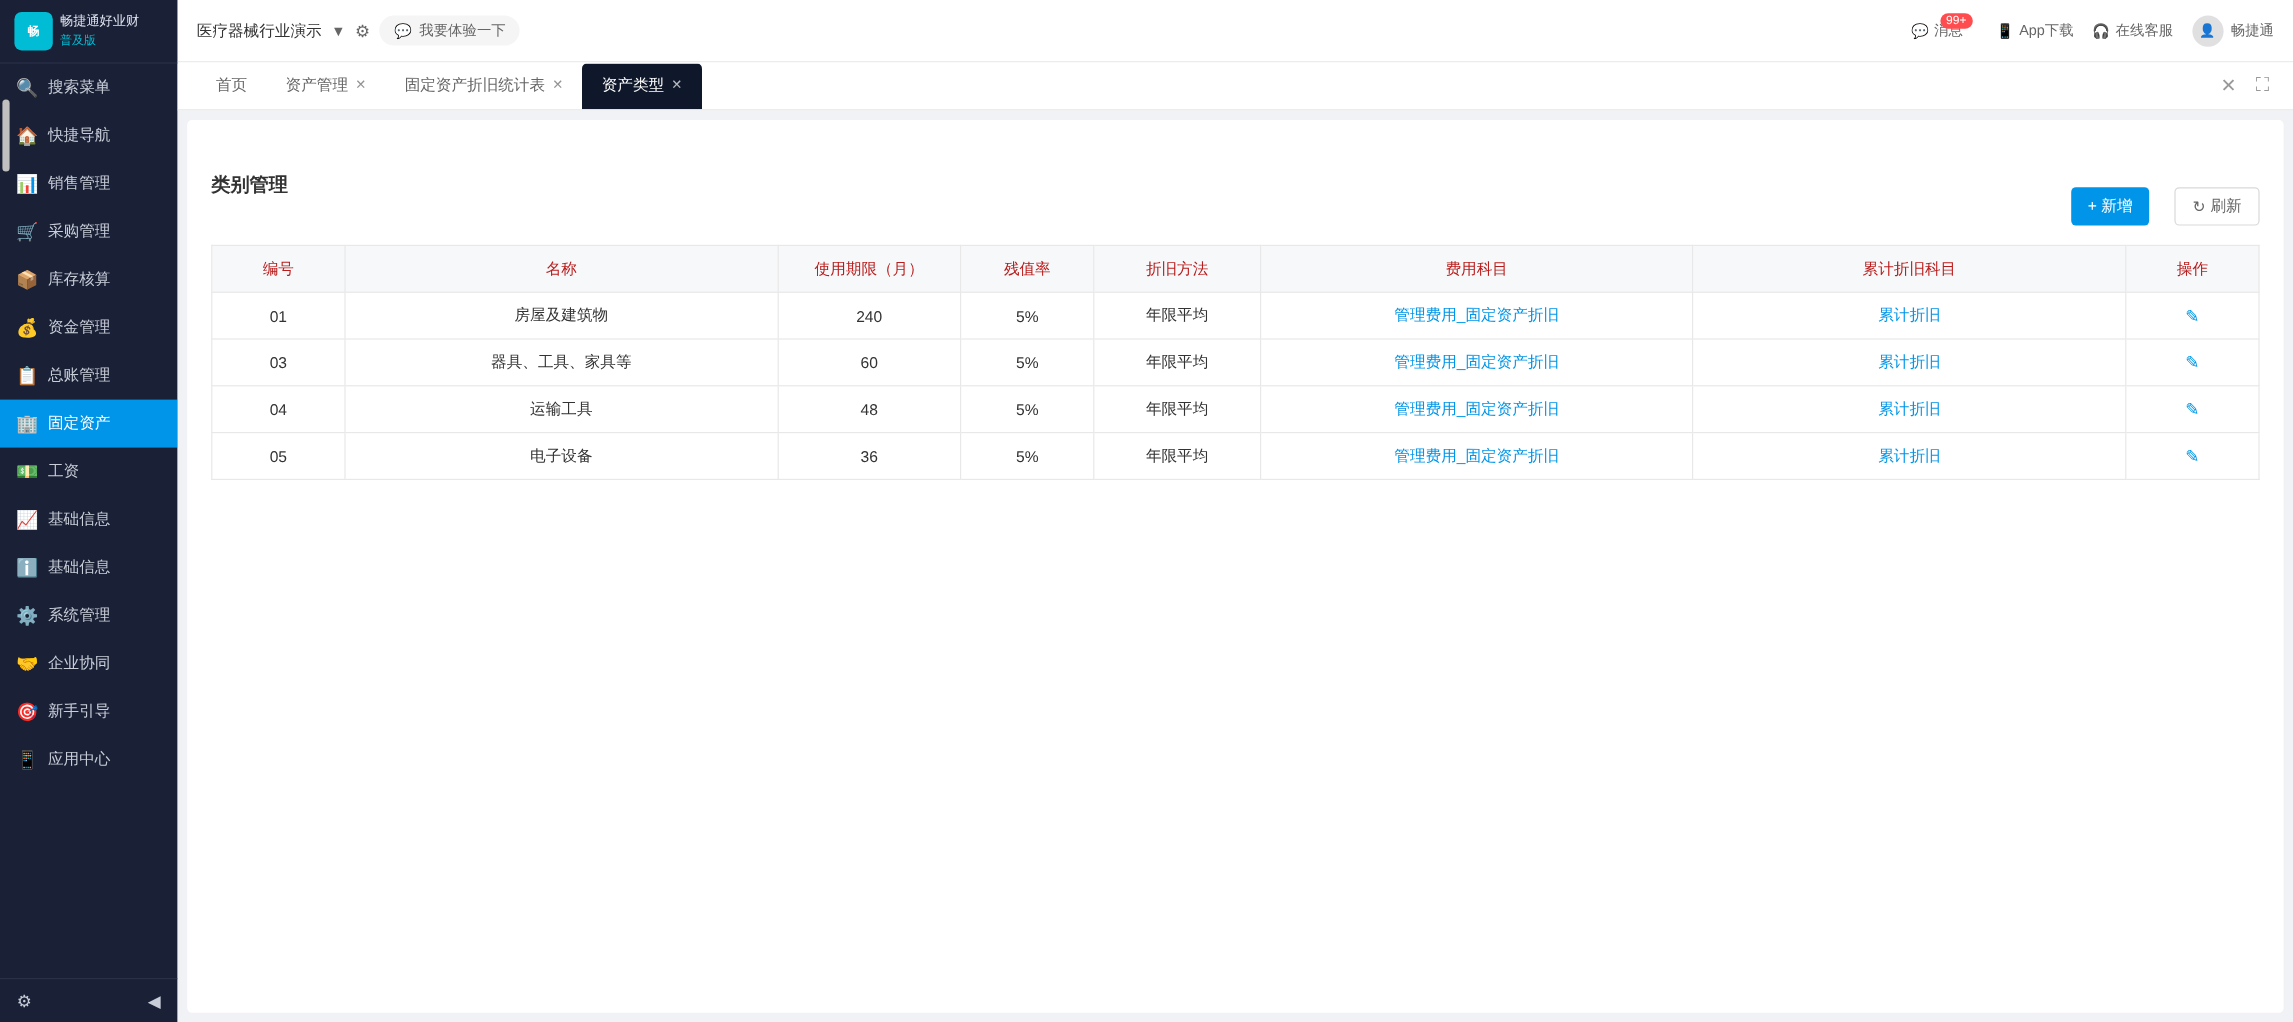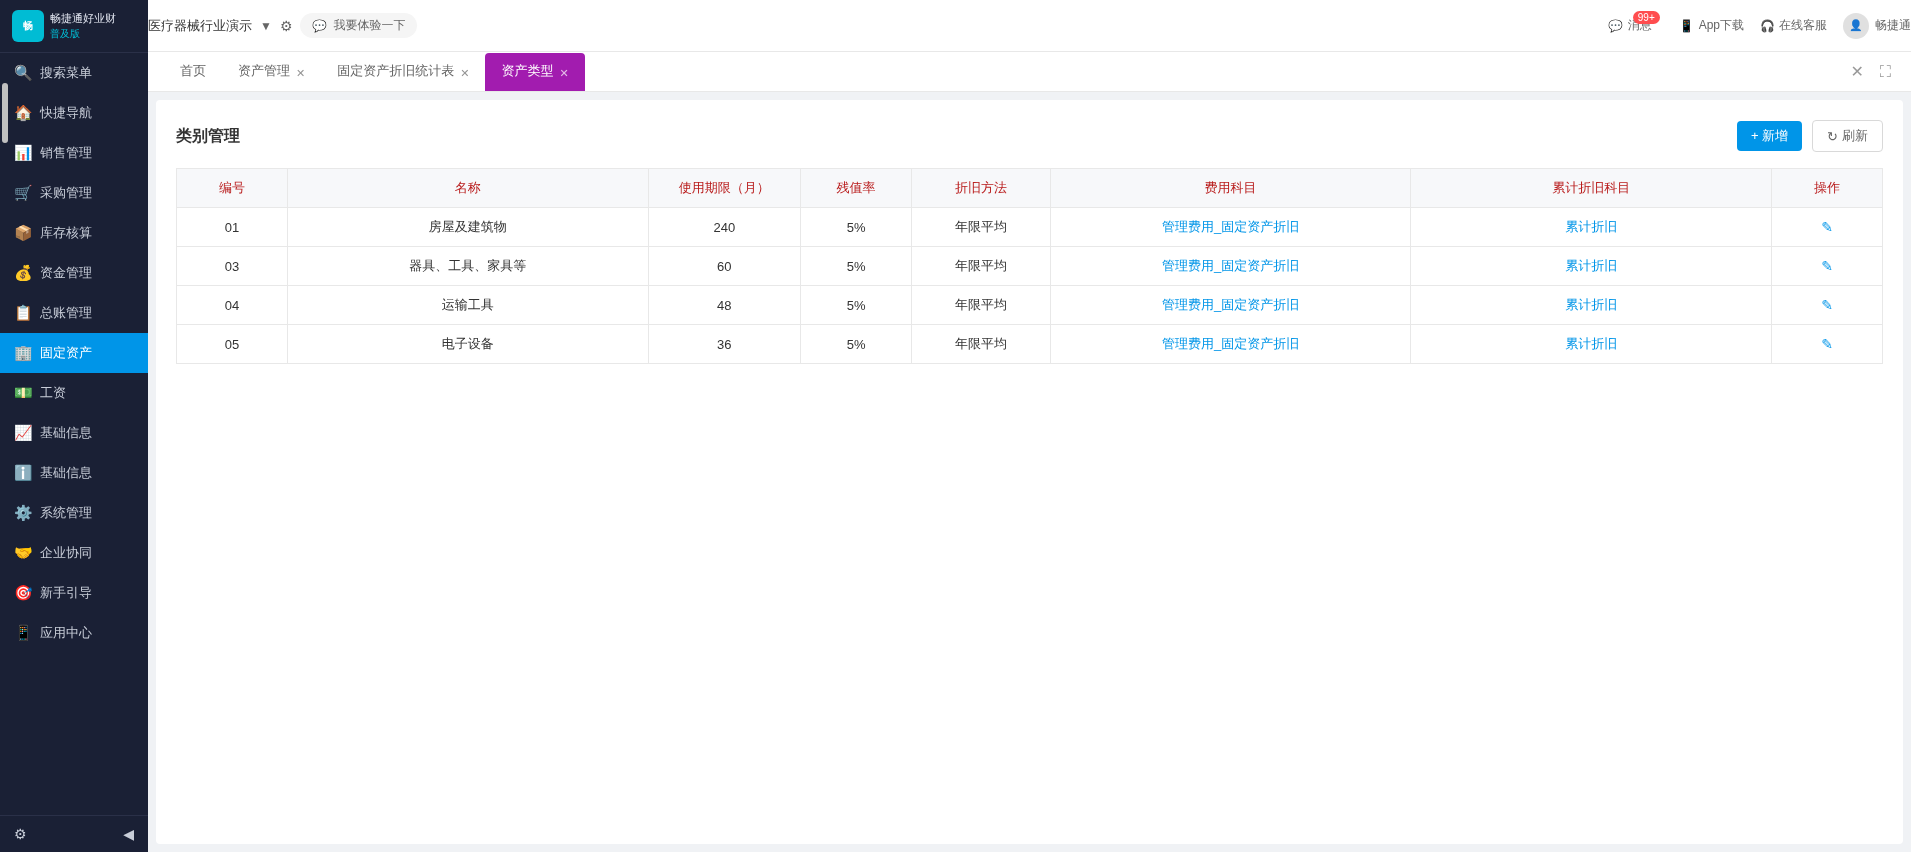--- a/index.html
+++ b/index.html
@@ -90,21 +90,21 @@
       flex-direction: column;
       background: #f0f2f5;
       overflow: hidden;
     }
 
     
     .topbar {
       background: white;
       display: flex;
       align-items: center;
-      padding: 0 0;
+      padding: 0 16px;
       height: 52px;
       border-bottom: 1px solid #e8e8e8;
       gap: 12px;
     }
     .topbar-left { display: flex; align-items: center; gap: 8px; flex: 1; }
     .topbar-title { font-size: 13px; color: #333; }
     .topbar-dropdown { font-size: 12px; color: #666; cursor: pointer; }
     .topbar-gear { font-size: 14px; color: #666; cursor: pointer; }
     .topbar-demo { display: flex; align-items: center; gap: 6px; background: #f5f5f5; border-radius: 16px; padding: 4px 12px; font-size: 12px; color: #666; cursor: pointer; }
     .topbar-right { display: flex; align-items: center; gap: 16px; }
@@ -118,30 +118,30 @@
       background: white;
       display: flex;
       align-items: center;
       padding: 0 16px;
       border-bottom: 1px solid #e8e8e8;
       gap: 0;
       min-height: 40px;
     }
     .tab {
       display: flex;
-      align-items: flex-end;
+      align-items: center;
       gap: 6px;
       padding: 9px 16px;
       font-size: 13px;
       color: #666;
       cursor: pointer;
       border-bottom: 2px solid transparent;
       white-space: nowrap;
     }
-    .tab.active { background: #a21caf; color: white; border-radius: 4px 4px 0 0; }
+    .tab.active { background: #0f172a; color: white; border-radius: 4px 4px 0 0; }
     .tab .tab-close { font-size: 11px; cursor: pointer; opacity: 0.7; }
     .tab.active .tab-close { color: white; }
 
     .tabs-right { margin-left: auto; display: flex; align-items: center; gap: 8px; }
     .tab-btn { background: none; border: none; font-size: 16px; color: #999; cursor: pointer; padding: 2px 4px; }
 
     
     .content {
       flex: 1;
       padding: 20px 20px;
@@ -151,21 +151,21 @@
       border-radius: 4px;
     }
 
     .page-header {
       display: flex;
       align-items: center;
       justify-content: space-between;
       margin-bottom: 16px;
     }
     .page-title { font-size: 16px; font-weight: bold; color: #333; }
-    .header-actions { display: flex; align-items: center; gap: 10px; }
+    .header-actions { display: flex; gap: 21px; margin-top: 36px; }
 
     .btn-primary {
       background: #0095e8;
       color: white;
       border: none;
       border-radius: 4px;
       padding: 6px 14px;
       font-size: 13px;
       cursor: pointer;
       display: flex;

